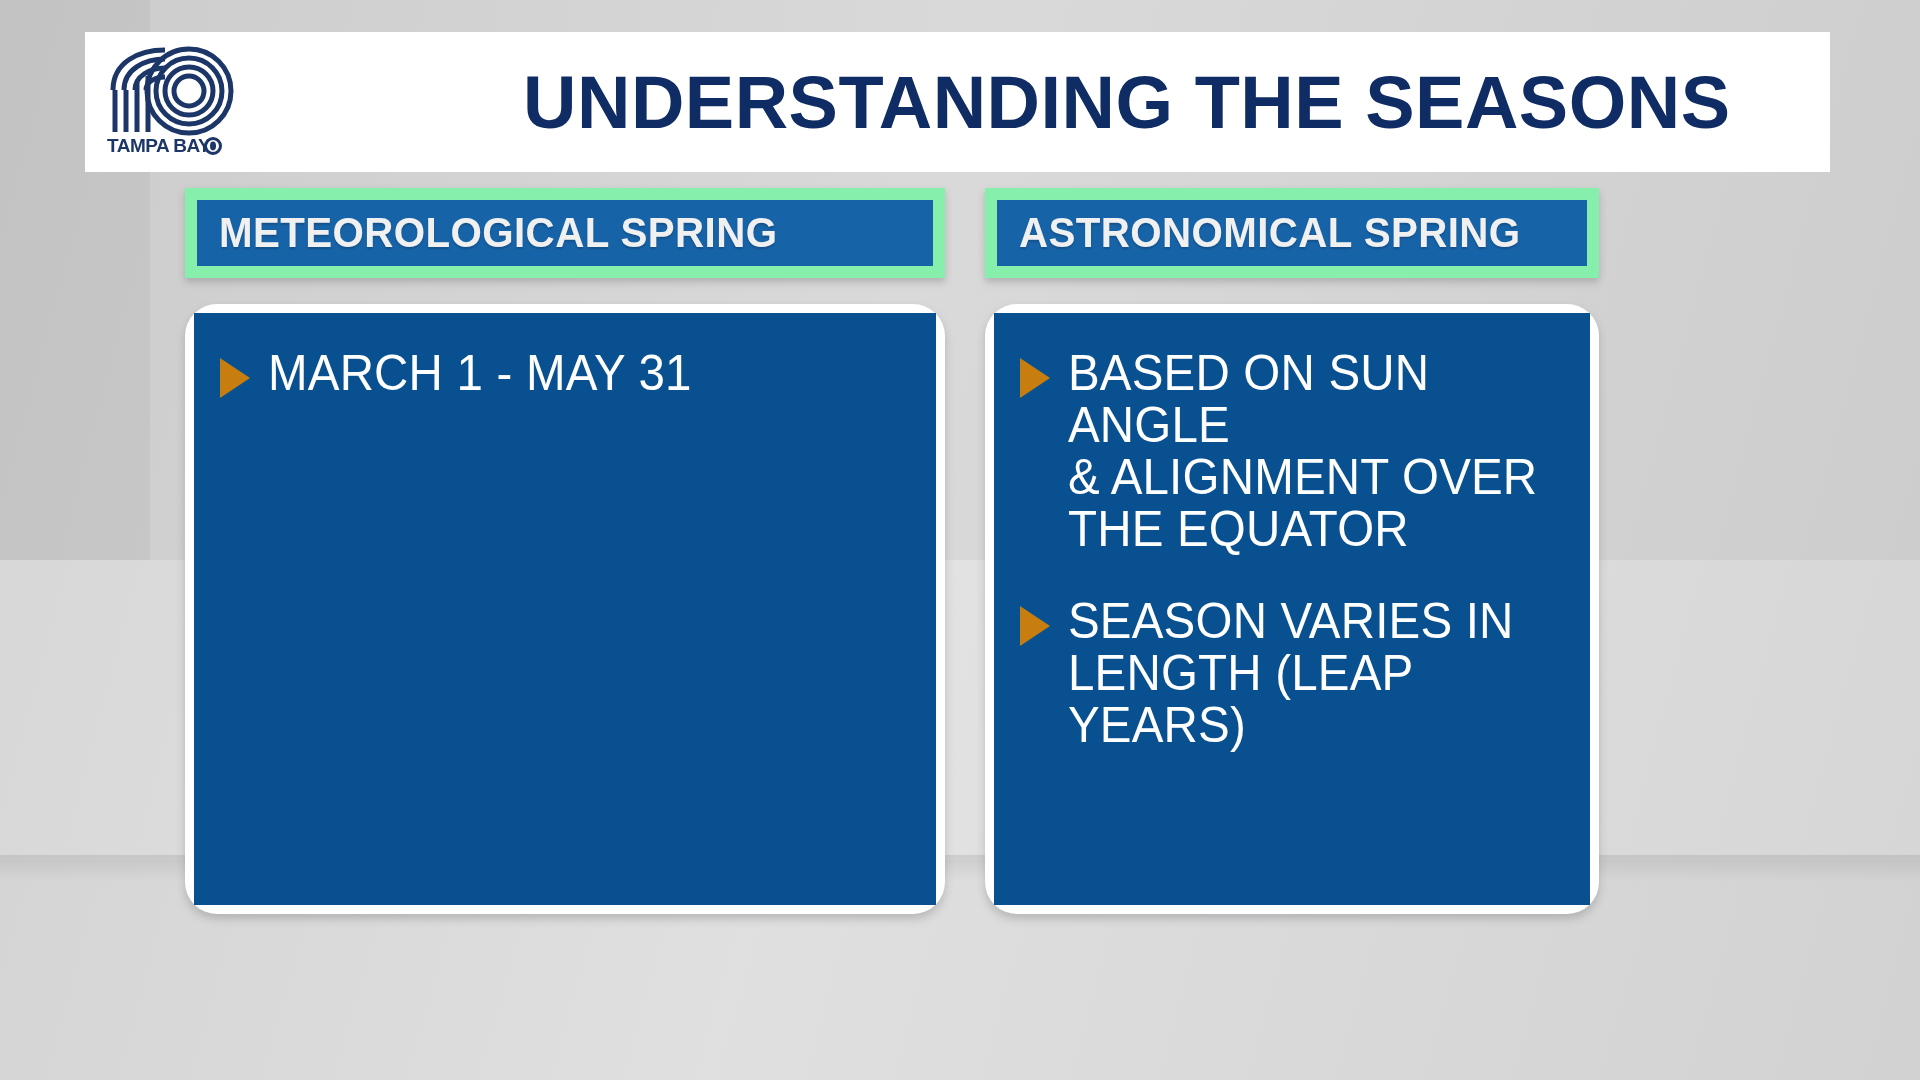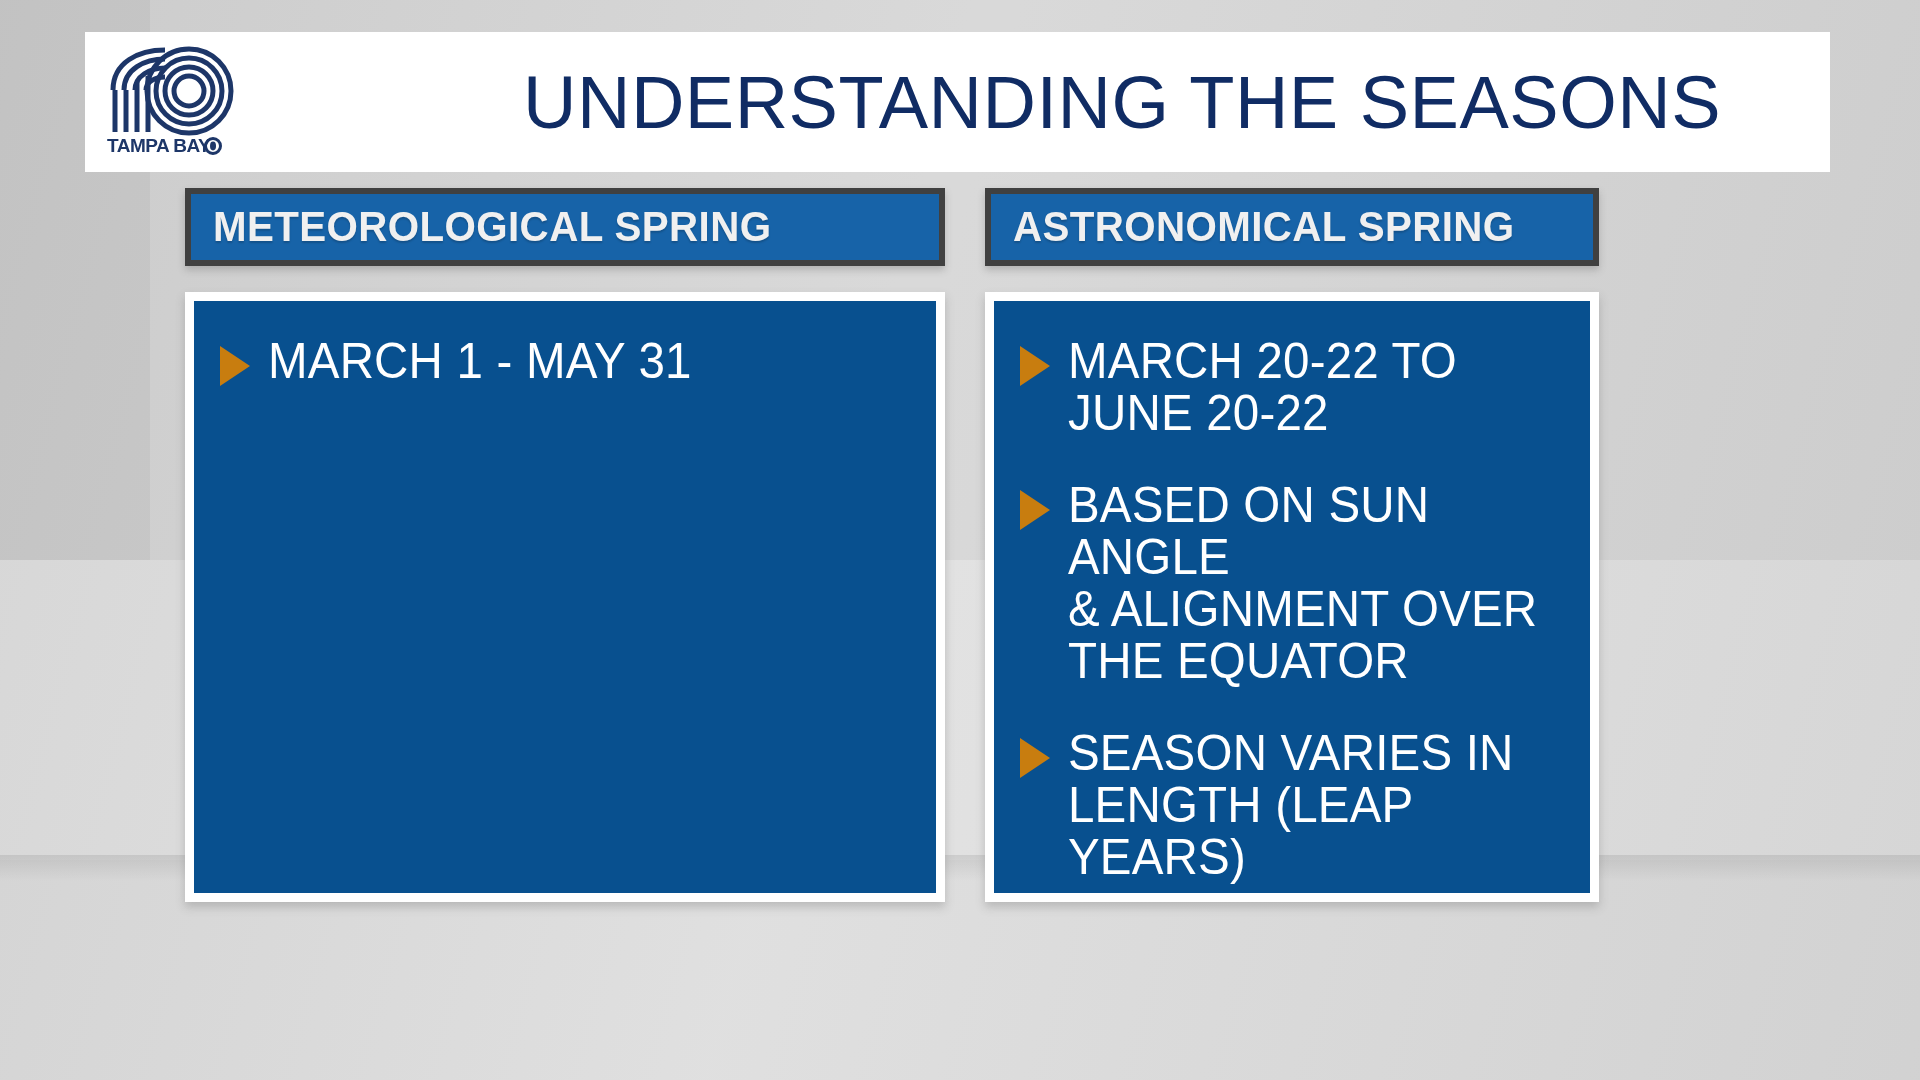--- a/index.html
+++ b/index.html
@@ -104,37 +104,37 @@
   #wi-slash-cut {
     position:absolute;
     left:31px; top:2px;
     width:6px; height:104px;
     background:#ffffff;
     transform:skewX(-14deg);
   }
 
   #page-title {
     font-family:"Liberation Sans", sans-serif;
-    font-weight:400;
+    font-weight:700;
     font-size:74px;
     letter-spacing:.5px;
     color:#102c64;
     margin-left:30px;
     transform:scaleX(1.0);
     white-space:nowrap;
   }
 
   
   .column { position:absolute; z-index:4; }
   #col-left  { left:185px;  top:188px; width:760px; }
   #col-right { left:985px;  top:188px; width:614px; }
 
   .col-header-frame {
-    background:#404040;
-    padding:6px;
+    background:#86efac;
+    padding:12px;
     box-shadow:0 4px 7px rgba(90,90,90,.30);
   }
   .col-header {
     background:#1763a8;
     height:66px;
     display:flex; align-items:center;
     padding-left:22px;
   }
   .col-header-label {
     color:#f0f0f0;
@@ -147,20 +147,21 @@
     transform-origin:left center;
     white-space:nowrap;
     text-shadow:0 2px 2px rgba(0,0,0,.18);
   }
 
   .panel-frame {
     margin-top:26px;
     background:#ffffff;
     padding:9px;
     box-shadow:0 5px 9px rgba(90,90,90,.28);
+    border-radius:32px;
   }
   .panel-body {
     background:#08508f;
     height:592px;
     padding:34px 26px 10px 26px;
   }
 
   .bullet-row {
     display:flex;
     align-items:flex-start;
@@ -266,25 +267,20 @@
 
   <div class="col-header-frame">
     <div class="col-header">
       <span class="col-header-label">ASTRONOMICAL SPRING</span>
     </div>
   </div>
 
   <div class="panel-frame">
     <div class="panel-body">
 
-      <div class="bullet-row">
-        <span class="bullet-marker"></span>
-        <span class="bullet-text">MARCH 20-22 TO
-JUNE 20-22</span>
-      </div>
 
       <div class="bullet-row">
         <span class="bullet-marker"></span>
         <span class="bullet-text">BASED ON SUN ANGLE
 &amp; ALIGNMENT OVER
 THE EQUATOR</span>
       </div>
 
       <div class="bullet-row">
         <span class="bullet-marker"></span>

